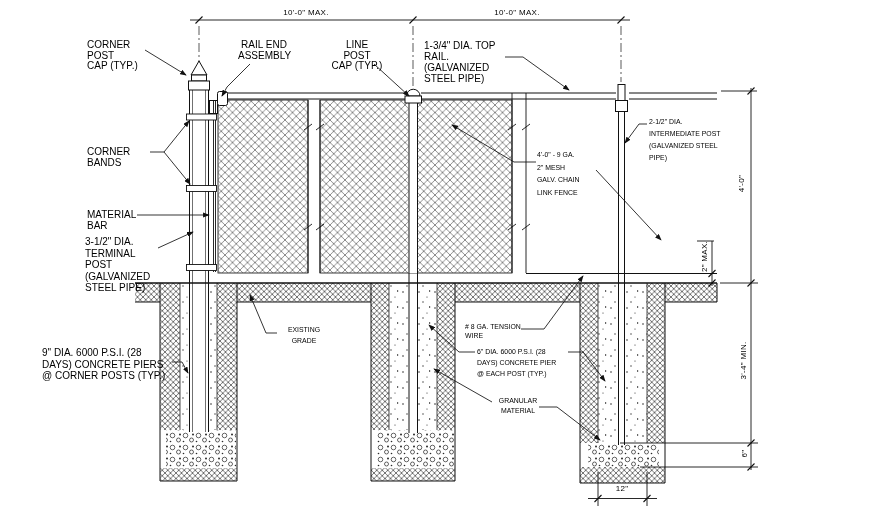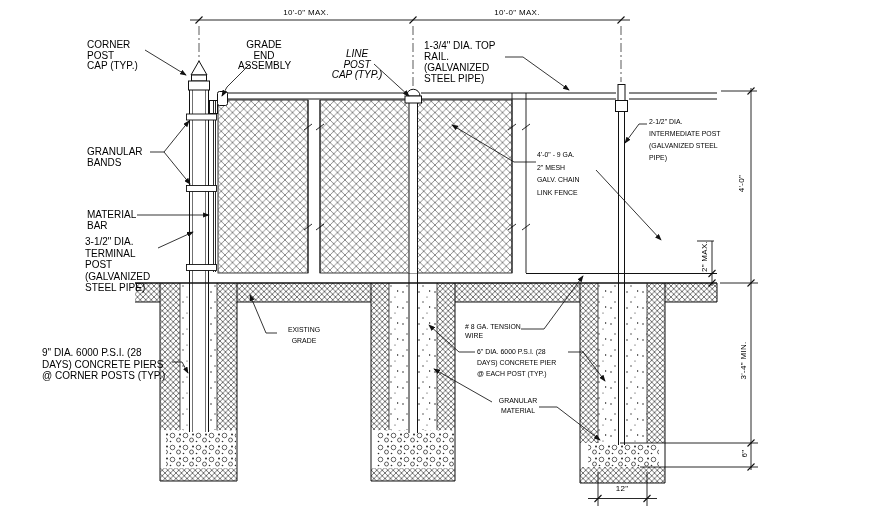--- a/index.html
+++ b/index.html
@@ -177,28 +177,28 @@
     <polyline points="521,329 544,329 583,276" marker-end="url(#arr)"></polyline>
     <polyline points="475,352 459,352 429,325" marker-end="url(#arr)"></polyline>
     <polyline points="568,352 583,352 605,381" marker-end="url(#arr)"></polyline>
     <polyline points="492,402 434,369" marker-end="url(#arr)"></polyline>
     <polyline points="539,407 557,407 600,440" marker-end="url(#arr)"></polyline>
   </g>
 </svg>
 
 <div class="label lg" style="left:87px;top:40px;width:62px;">CORNER POST
 CAP (TYP.)</div>
-<div class="label lg ctr" style="left:238px;top:40px;width:52px;">GRADE END
+<div class="label lg ctr" style="left:238px;top:40px;width:52px;">RAIL END
 ASSEMBLY</div>
-<div class="label lg ctr" style="left:331px;top:49px;width:52px;font-style:italic;">LINE POST
+<div class="label lg ctr" style="left:331px;top:40px;width:52px;">LINE POST
 CAP (TYP.)</div>
 <div class="label lg" style="left:424px;top:40px;width:84px;line-height:11px;">1-3/4" DIA. TOP
 RAIL. (GALVANIZED
 STEEL PIPE)</div>
-<div class="label lg" style="left:87px;top:147px;width:66px;">GRANULAR BANDS</div>
+<div class="label lg" style="left:87px;top:147px;width:66px;">CORNER BANDS</div>
 <div class="label lg" style="left:87px;top:210px;width:56px;">MATERIAL BAR</div>
 <div class="label lg" style="left:85px;top:236px;width:80px;line-height:11.5px;">3-1/2" DIA. TERMINAL
 POST (GALVANIZED
 STEEL PIPE)</div>
 <div class="label lg" style="left:42px;top:347px;width:132px;line-height:11.5px;">9" DIA. 6000 P.S.I. (28
 DAYS) CONCRETE PIERS
 @ CORNER POSTS (TYP.)</div>
 <div class="label mesh-lh" style="left:537px;top:149px;width:62px;">4'-0" - 9 GA.
 2" MESH
 GALV. CHAIN

